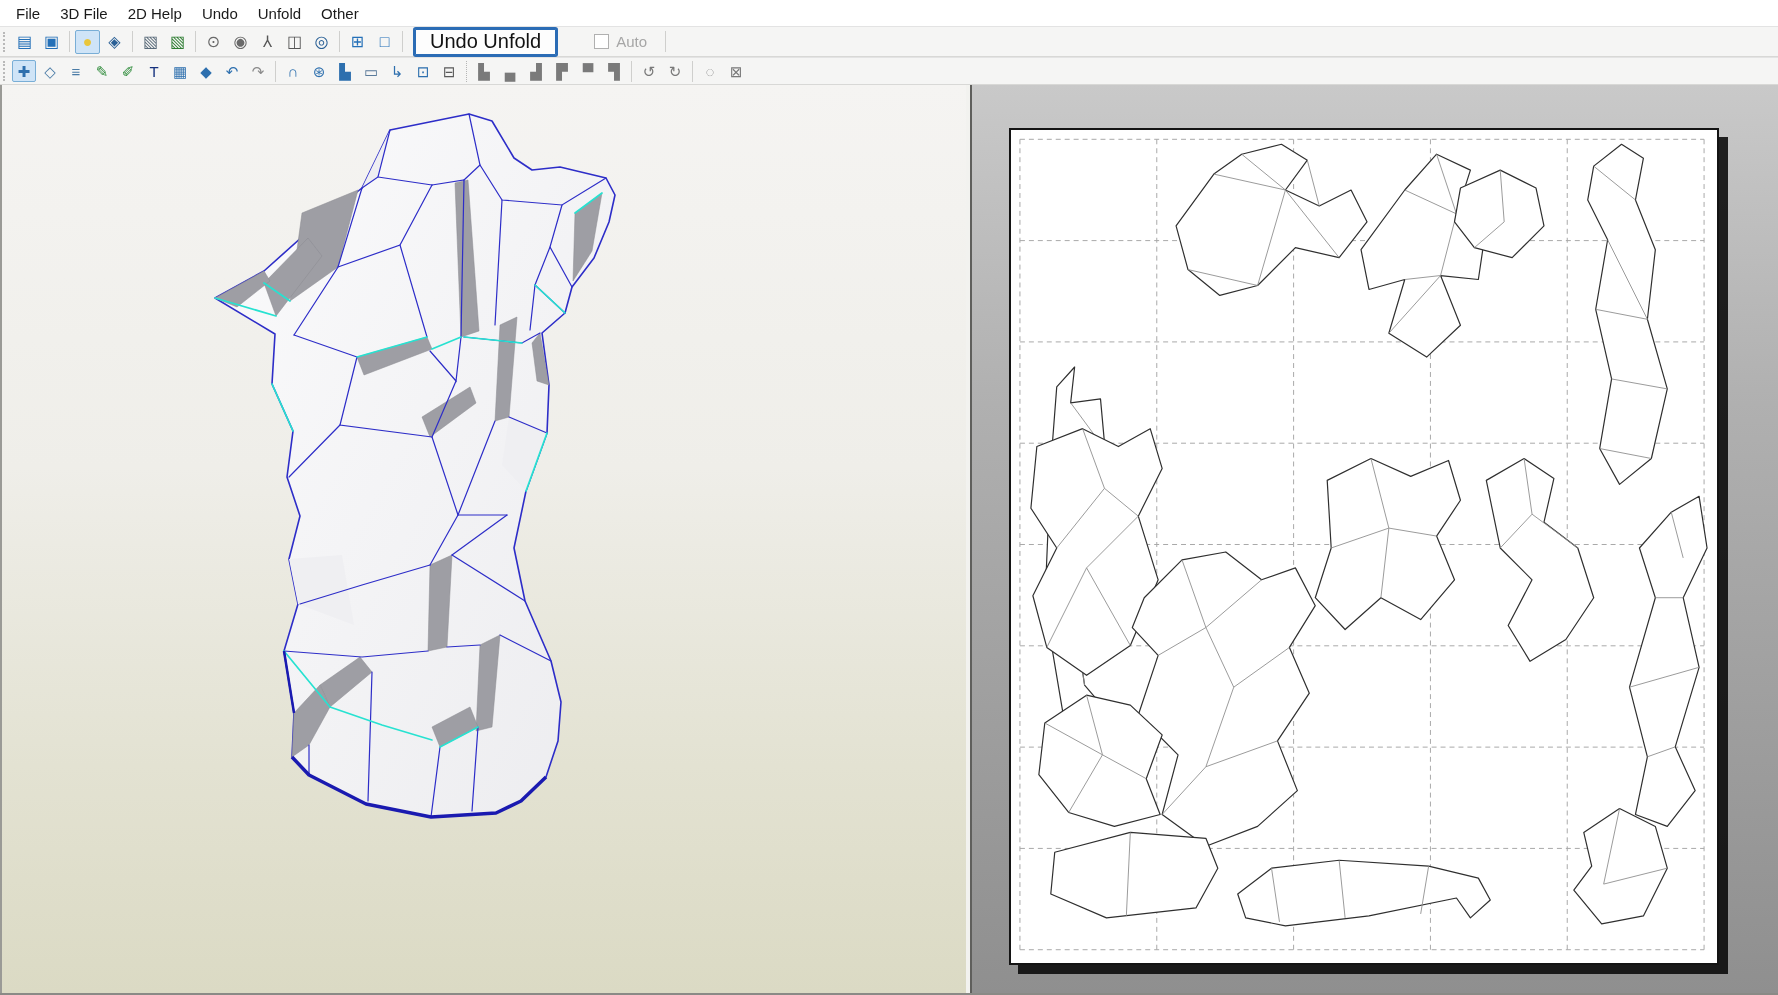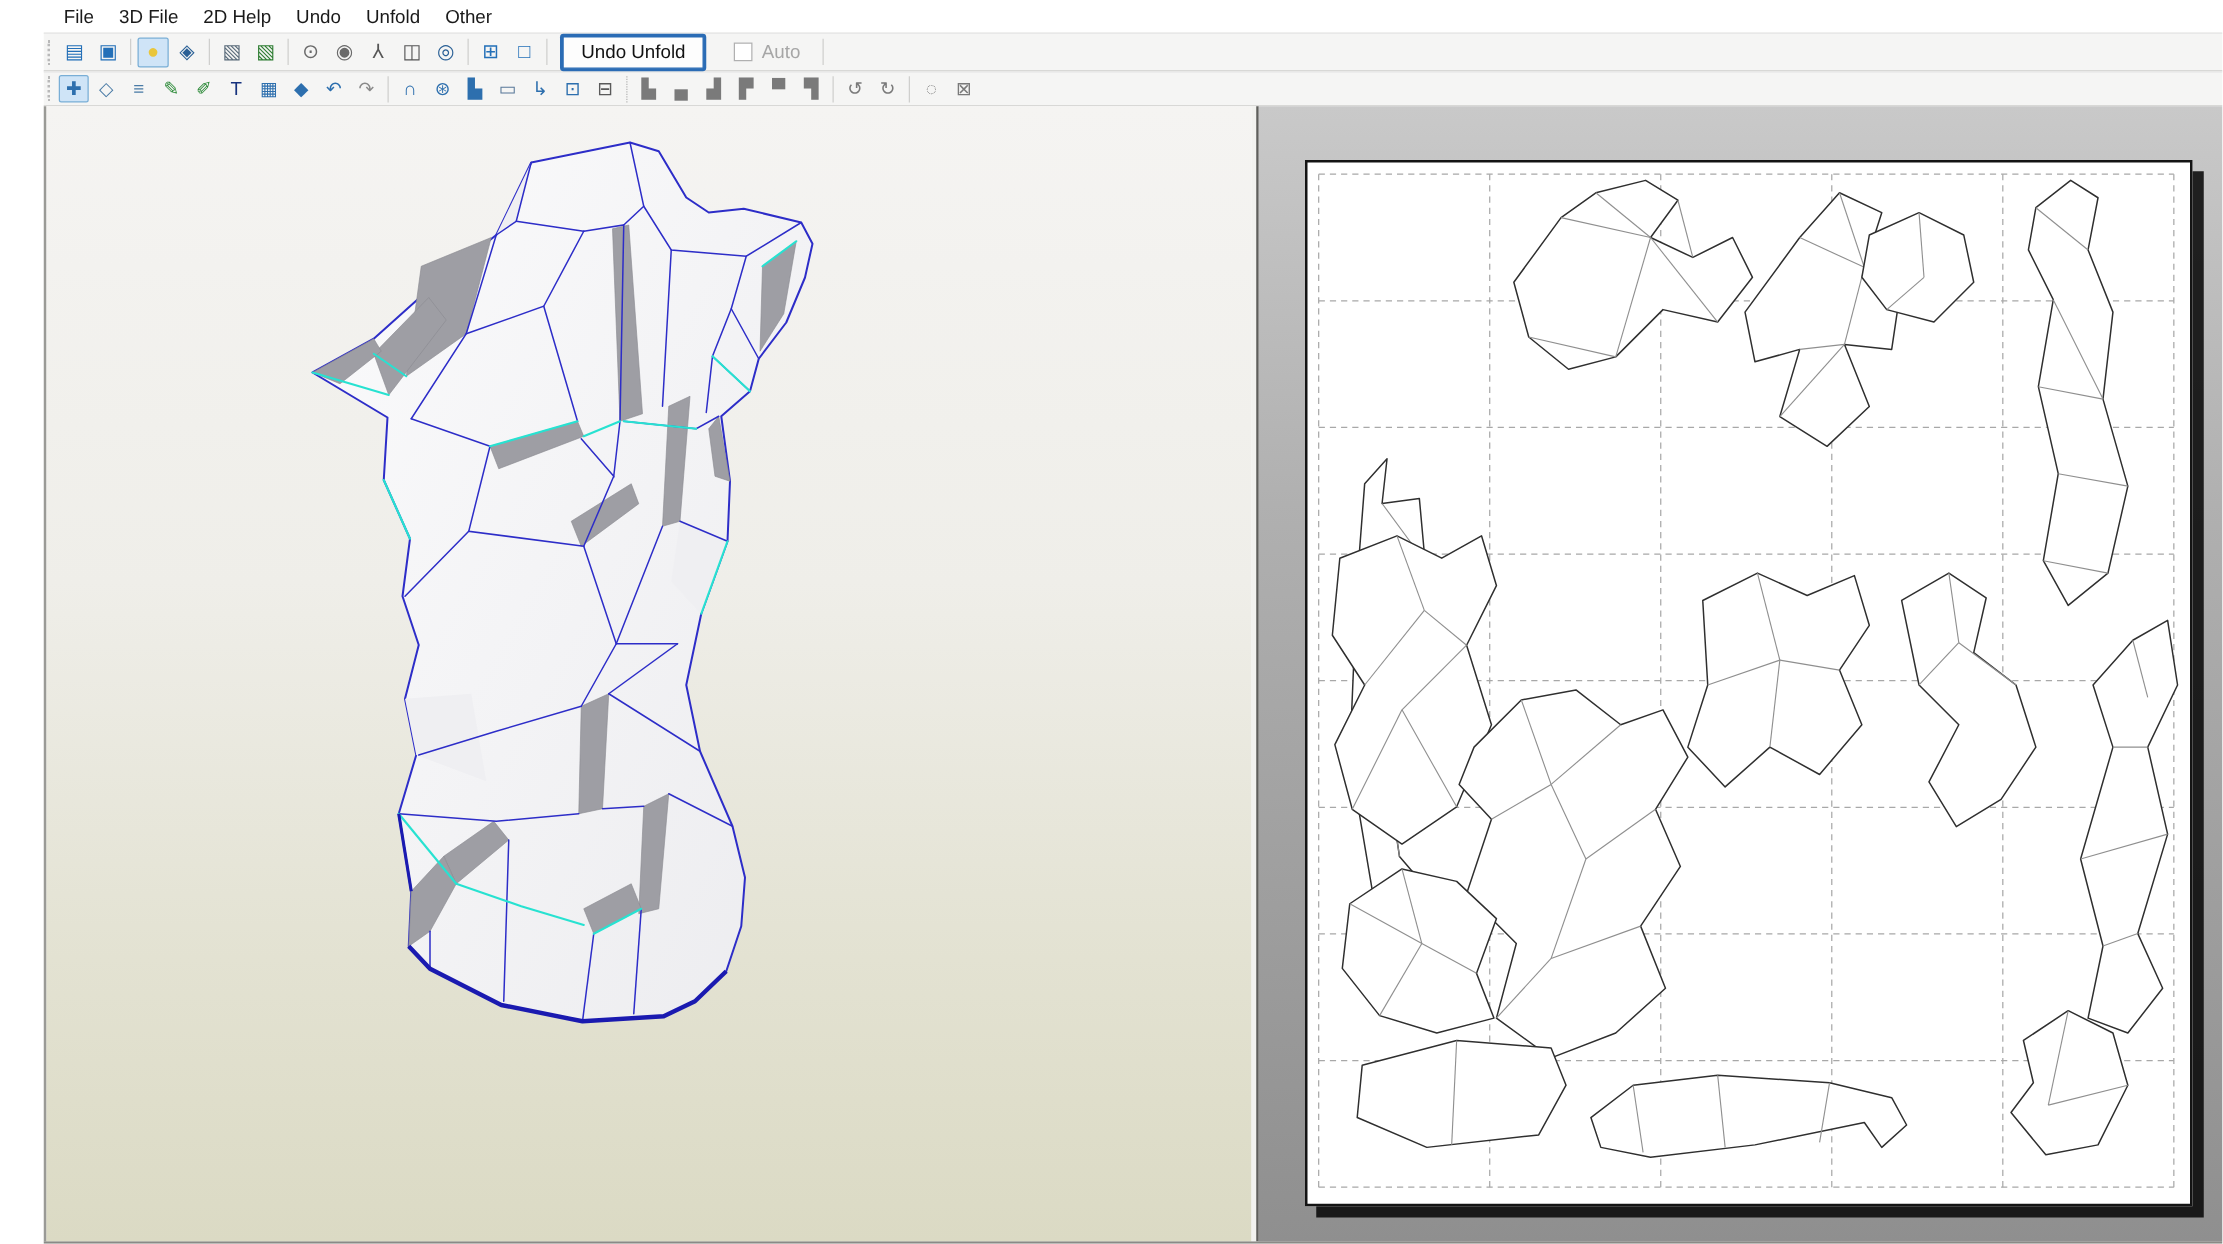--- a/index.html
+++ b/index.html
@@ -1,43 +1,43 @@
 <!DOCTYPE html>
 <html><head>
 <meta charset="utf-8">
 <style>
   * { margin:0; padding:0; box-sizing:border-box; }
   html,body { width:1778px; height:995px; overflow:hidden;
     font-family:"Liberation Sans", sans-serif; background:#fff; }
-  .window { position:relative; width:1778px; height:995px; background:#fff;padding-left:35px; }
+  .window { position:relative; width:1778px; height:995px; background:#fff; }
 
   
   .menubar { height:26px; display:flex; align-items:center; background:#ffffff;
     padding-left:6px; }
   .menu-item { font-size:15px; color:#1a1a1a; padding:3px 10px; cursor:default; }
 
   
   .toolbar { display:flex; align-items:center; background:#f5f5f4;
     border-top:1px solid #e3e3e3; border-bottom:1px solid #d8d8d6; padding:0 2px; }
   .toolbar.row1 { height:31px; }
   .toolbar.row2 { height:28px; }
   .tb-grip { width:5px; height:20px; margin:0 3px 0 1px;
     border-left:2px dotted #b9b9b9; }
   .tb-btn { width:25px; height:24px; display:flex; align-items:center; justify-content:center;
     border:1px solid transparent; border-radius:2px; margin:0 1px; cursor:default;
     font-size:16px; line-height:1; background:transparent; }
   .toolbar.row2 .tb-btn { width:24px; height:22px; font-size:15px; }
   .tb-btn.active { background:#cfe4f7; border-color:#79aed6; }
   .tb-sep { width:1px; height:21px; background:#cfcfcd; margin:0 4px; }
   .tb-sep.dotted { background:none; border-left:1px dotted #b5b5b5; }
-  .undo-unfold { margin-left:8px; height:26px; padding:0 14px; font-size:15px; color:#111;
+  .undo-unfold { margin-left:8px; height:26px; padding:0 14px; font-size:20px; color:#111;
     background:#fdfdfd; border:1px solid #2b6cb5; box-shadow:0 0 0 2px #2b6cb5;
     border-radius:1px; margin-right:14px; cursor:default;
     font-family:"Liberation Sans", sans-serif; }
-  .auto-wrap { display:flex; align-items:center; gap:7px; margin-left:10px; }
+  .auto-wrap { display:flex; align-items:center; gap:7px; margin-left:24px; }
   .auto-box { width:15px; height:15px; background:#fff; border:1px solid #b0b0b0; }
   .auto-label { font-size:15px; color:#a6a6a6; }
 
   
   .workspace { display:flex; height:910px; border-bottom:2px solid #8a8a86; }
   .panel3d { position:relative; width:966px; height:100%; overflow:hidden;
     border-left:2px solid #9a9a96;
     background:linear-gradient(180deg,#f5f4f2 0%, #efeee9 42%, #e3e2d2 75%, #dbdac4 100%); }
   .splitter { width:6px; height:100%; background:#f2f2ef; border-right:2px solid #5f5f5c;
     cursor:col-resize; }

